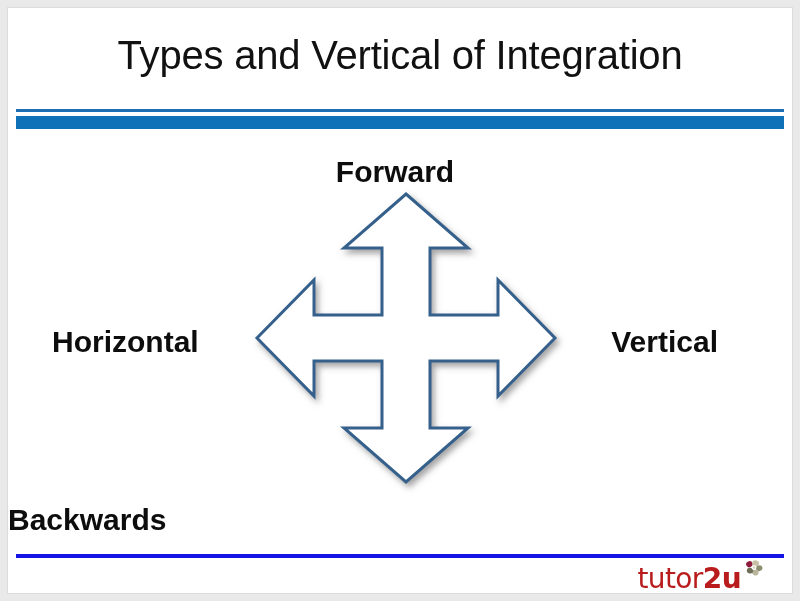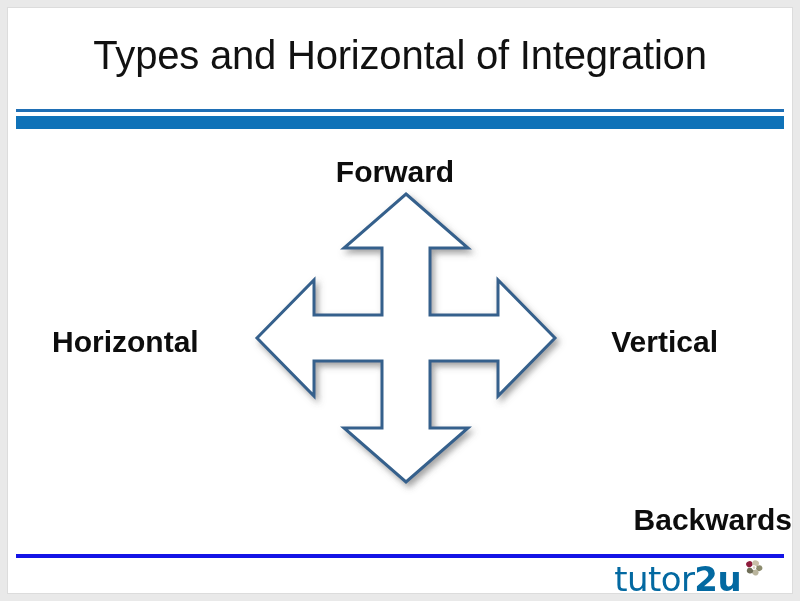--- a/index.html
+++ b/index.html
@@ -103,60 +103,60 @@
   .lbl-forward {
     left: 0;
     right: 10px;
     top: 146px;
     text-align: center;
   }
   .lbl-backwards {
     left: 0;
     right: 0;
     top: 494px;
-    text-align: right;
+    text-align: left;
   }
   .lbl-horizontal {
     left: 44px;
     top: 316px;
   }
   .lbl-vertical {
     right: 74px;
     top: 316px;
   }
 
   
   .logo {
     position: absolute;
     right: 28px;
     top: 556px;
     height: 32px;
     display: flex;
     align-items: flex-start;
   }
   .logo-text {
-    font-size: 34px;
+    font-size: 28px;
     line-height: 30px;
-    color: #0369a1;
+    color: #b91c1c;
     letter-spacing: -0.6px;
     font-family: "DejaVu Sans", sans-serif;
   }
   .logo-text .b { font-weight: bold; }
   .logo-flower {
     margin-left: 1px;
     margin-top: -6px;
   }
 </style>
 </head>
 <body>
 
 <div id="slide">
   <div class="page">
 
-    <div class="title">Types and Horizontal of Integration</div>
+    <div class="title">Types and Vertical of Integration</div>
 
     <div class="rule-thin"></div>
     <div class="rule-thick"></div>
 
     <div class="lbl lbl-forward">Forward</div>
 
     <div class="lbl lbl-horizontal">Horizontal</div>
 
     <div class="lbl lbl-vertical">Vertical</div>
 

